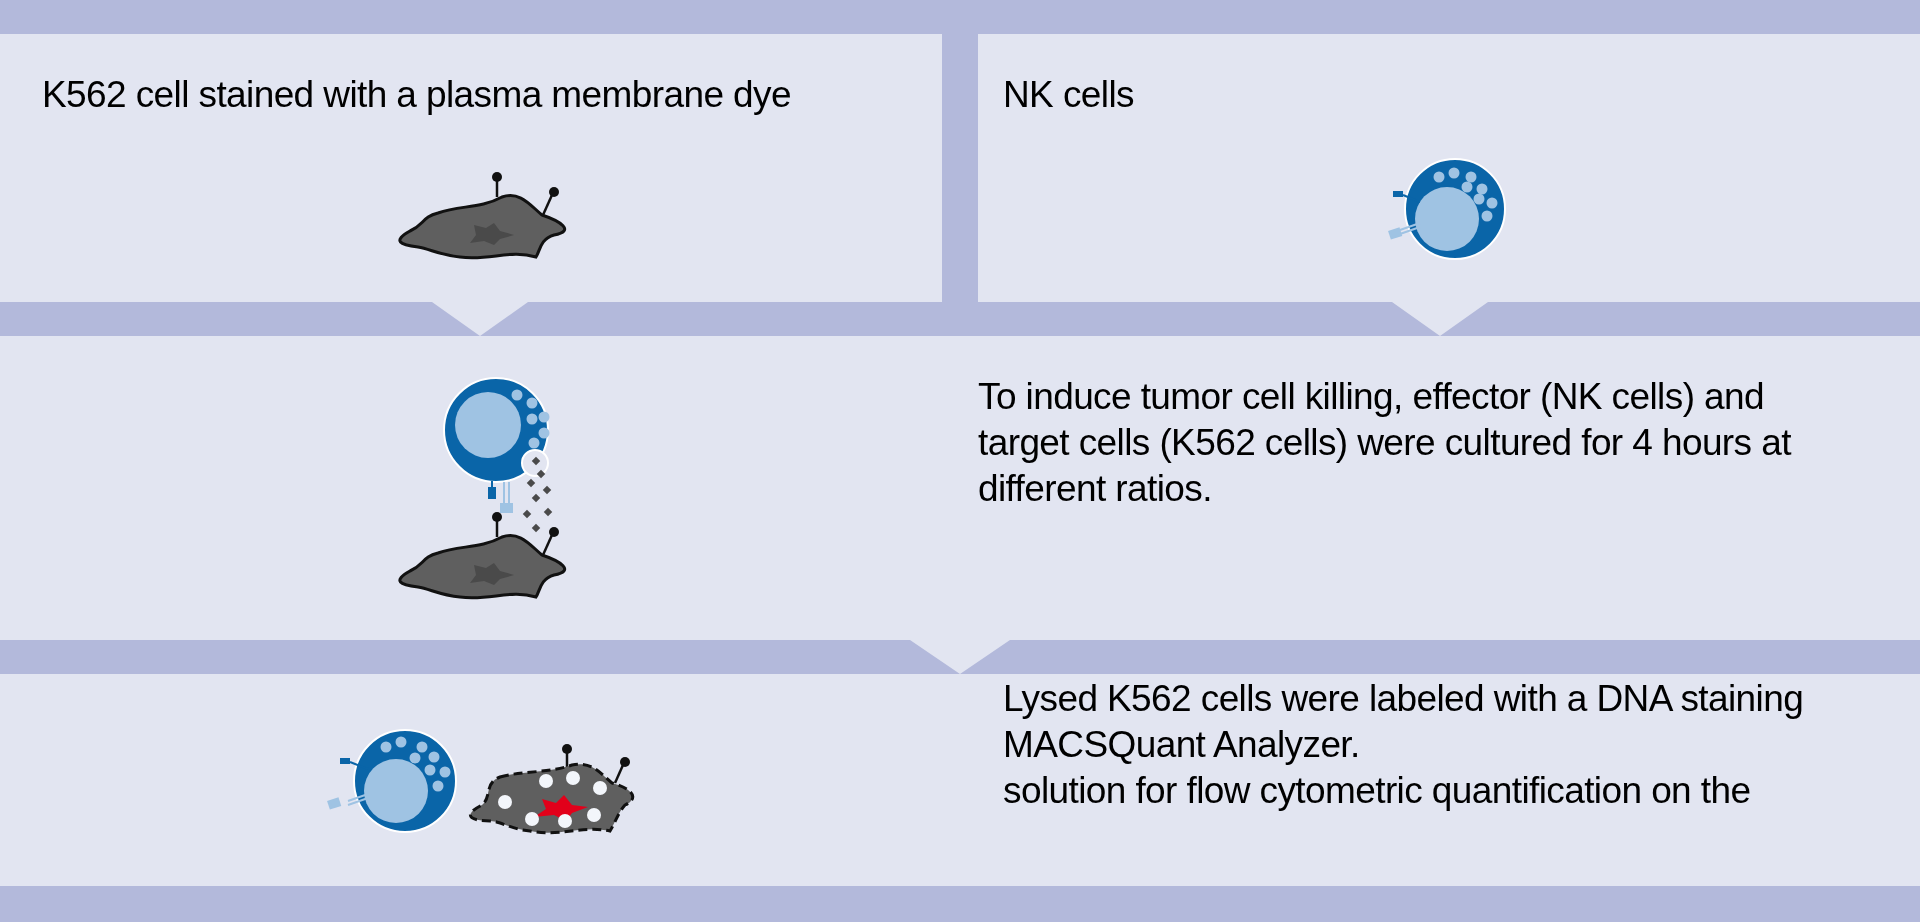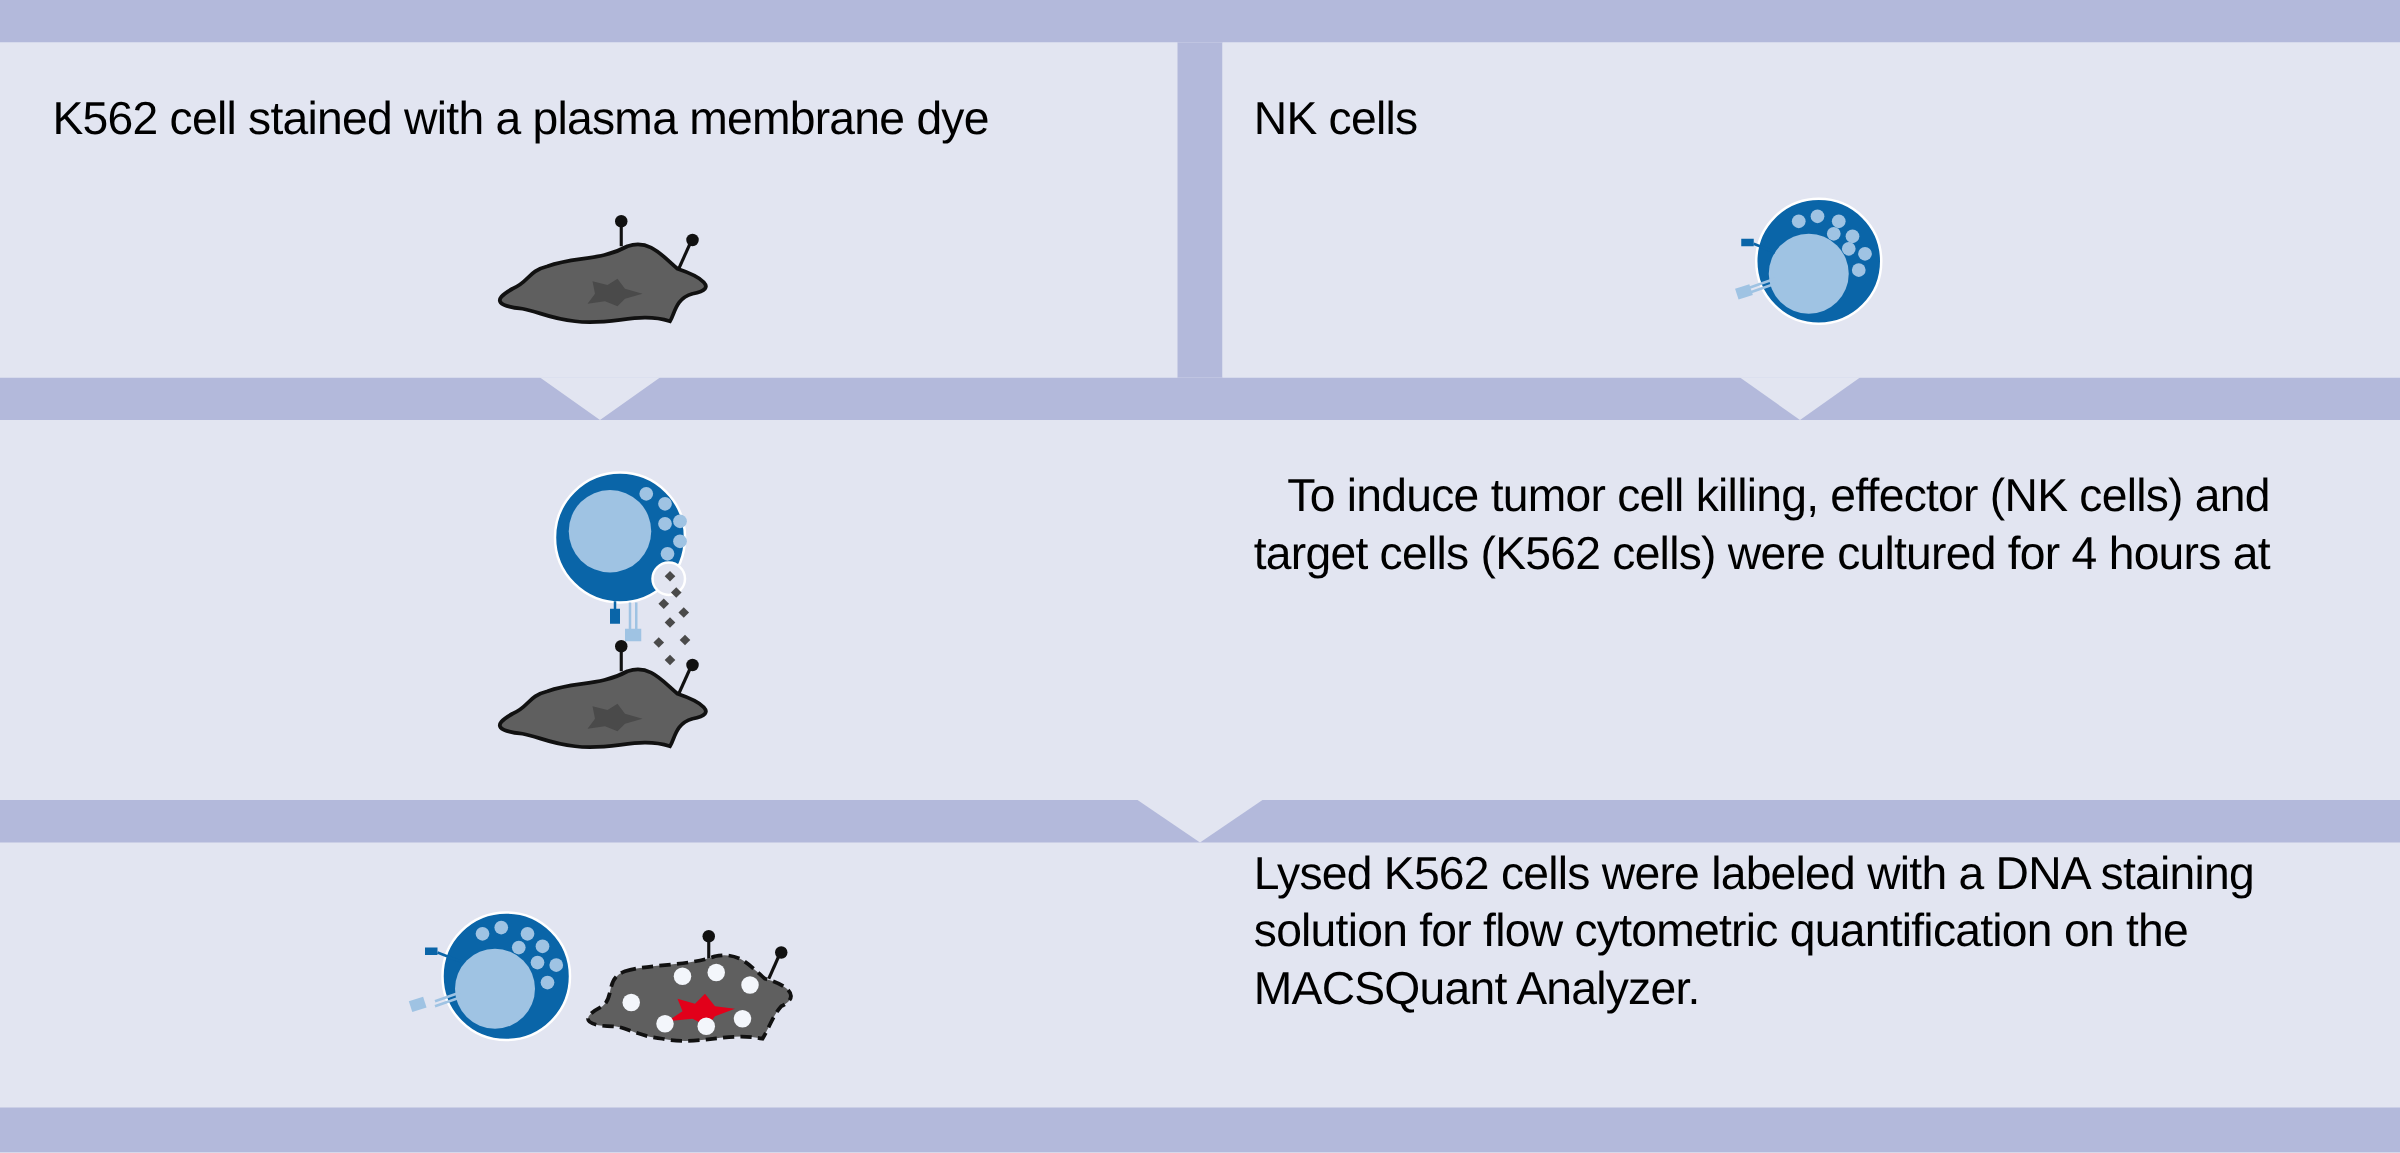--- a/index.html
+++ b/index.html
@@ -51,23 +51,24 @@
   <circle cx="117" cy="48" r="5.5" fill="#9fc3e3"></circle>
   <circle cx="112" cy="61" r="5.5" fill="#9fc3e3"></circle>
   <line x1="28" y1="40" x2="45" y2="47" stroke="#0a65a8" stroke-width="2"></line>
   <rect x="18" y="36" width="10" height="6" fill="#0a65a8"></rect>
   <line x1="25" y1="75" x2="45" y2="68" stroke="#9fc3e3" stroke-width="2"></line>
   <line x1="25" y1="79" x2="45" y2="72" stroke="#9fc3e3" stroke-width="2"></line>
   <rect x="14" y="74" width="12" height="9" fill="#9fc3e3" transform="rotate(-18 20 78)"></rect>
 </svg>
 
 <div class="panel" style="left:0;top:336px;width:1920px;height:304px;z-index:-1;"></div>
-<div class="label" style="left:1003px;top:374px;text-align:right;">
+<div class="label" style="left:978px;top:374px;">
   <div>To induce tumor cell killing, effector (NK cells) and</div>
   <div>target cells (K562 cells) were cultured for 4 hours at</div>
+  <div>different ratios.</div>
 </div>
 <svg style="left:390px;top:375px;" width="190" height="230" viewBox="0 0 190 230">
 
   <circle cx="106" cy="55" r="52" fill="#0a65a8" stroke="#fff" stroke-width="2"></circle>
   <circle cx="98" cy="50" r="33" fill="#9fc3e3"></circle>
   <circle cx="127" cy="20" r="5.5" fill="#9fc3e3"></circle>
   <circle cx="142" cy="28" r="5.5" fill="#9fc3e3"></circle>
   <circle cx="142" cy="44" r="5.5" fill="#9fc3e3"></circle>
   <circle cx="154" cy="42" r="5.5" fill="#9fc3e3"></circle>
   <circle cx="154" cy="58" r="5.5" fill="#9fc3e3"></circle>
@@ -96,22 +97,22 @@
     <circle cx="107" cy="12" r="5" fill="#111"></circle>
     <line x1="162" y1="30" x2="153" y2="50" stroke="#111" stroke-width="2.5"></line>
     <circle cx="164" cy="27" r="5" fill="#111"></circle>
     <path d="M48,48 C70,40 90,44 112,32 C130,26 140,40 152,50 C170,56 186,66 164,70 C150,74 150,86 146,92 C120,84 100,96 70,92 C50,90 40,84 28,82 C10,80 2,76 20,66 C34,60 32,52 48,48 Z" fill="#5f5f5f" stroke="#111" stroke-width="3"></path>
     <path d="M84,60 L96,63 L104,58 L110,66 L124,70 L110,74 L104,80 L94,76 L80,78 L86,70 Z" fill="#4a4a4a"></path>
   </g>
 </svg>
 
 <div class="label" style="left:1003px;top:676px;">
   <div>Lysed K562 cells were labeled with a DNA staining</div>
+  <div>MACSQuant Analyzer.</div>
   <div>solution for flow cytometric quantification on the</div>
-  <div>MACSQuant Analyzer.</div>
 </div>
 <svg style="left:320px;top:725px;" width="330" height="115" viewBox="0 0 330 115">
 
   <circle cx="85" cy="56" r="51" fill="#0a65a8" stroke="#fff" stroke-width="2"></circle>
   <circle cx="76" cy="66" r="32" fill="#9fc3e3"></circle>
   <circle cx="66" cy="22" r="5.5" fill="#9fc3e3"></circle>
   <circle cx="81" cy="17" r="5.5" fill="#9fc3e3"></circle>
   <circle cx="102" cy="22" r="5.5" fill="#9fc3e3"></circle>
   <circle cx="95" cy="33" r="5.5" fill="#9fc3e3"></circle>
   <circle cx="114" cy="32" r="5.5" fill="#9fc3e3"></circle>

